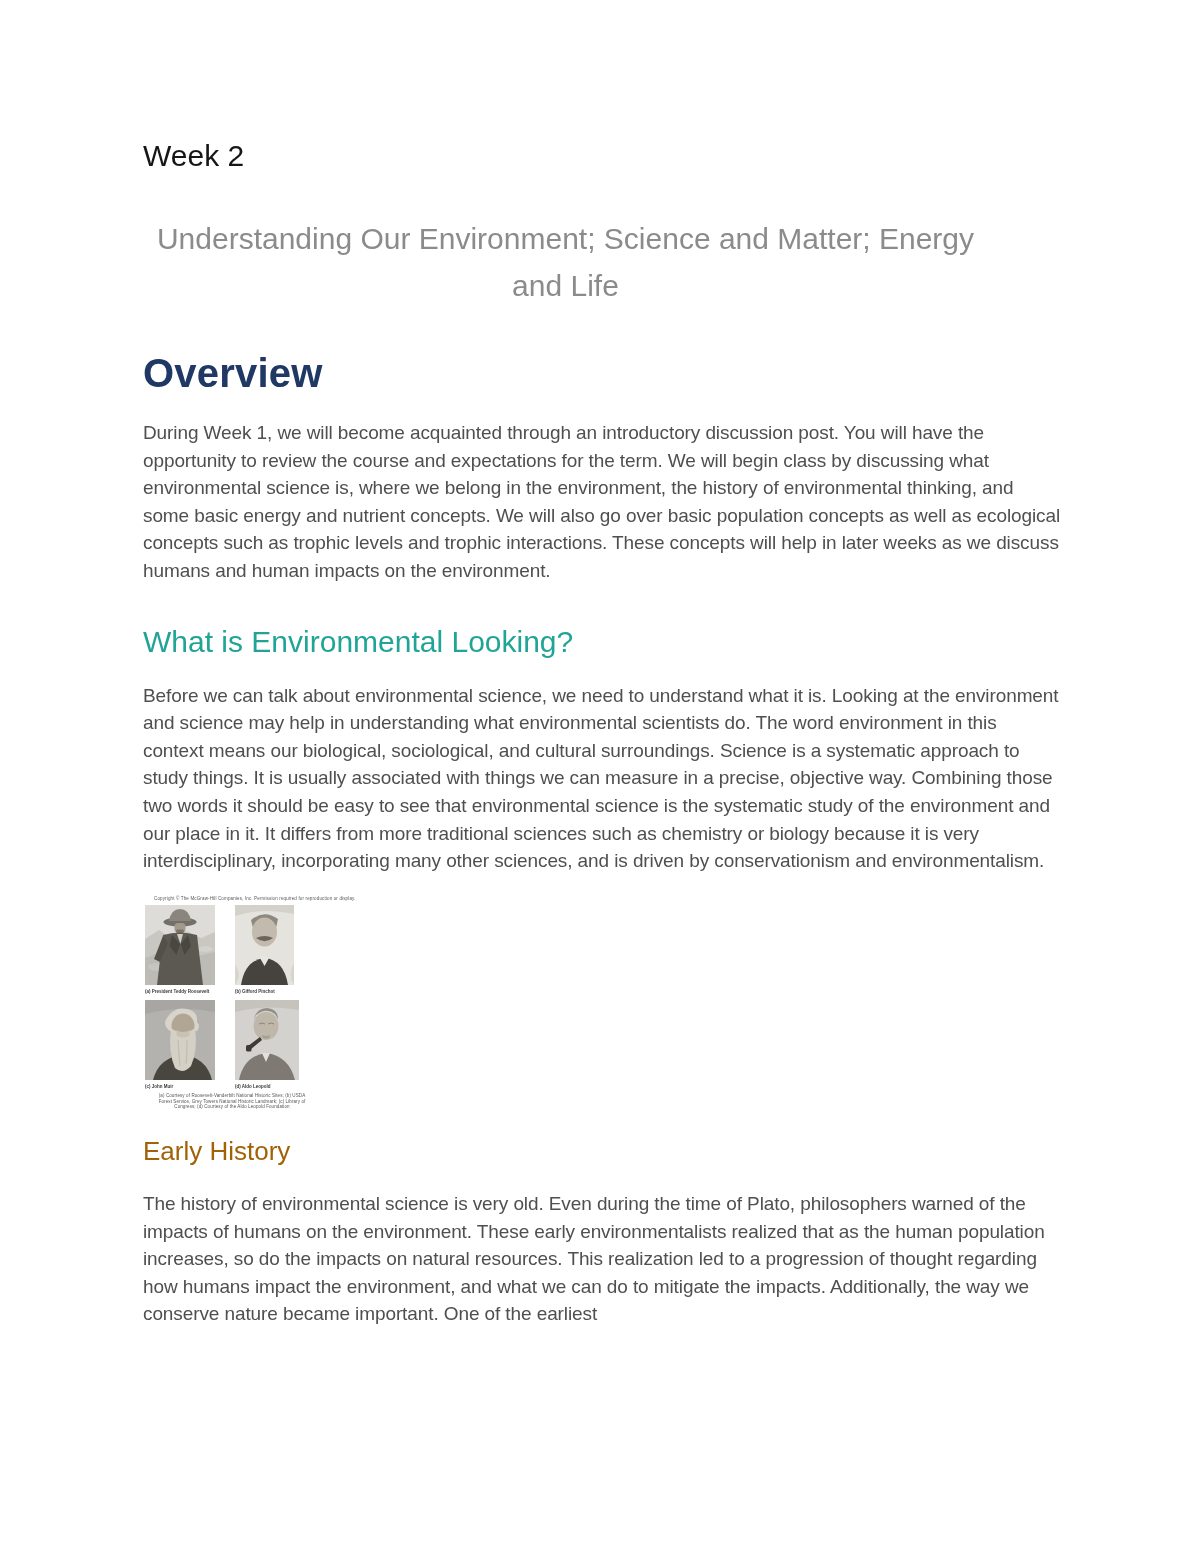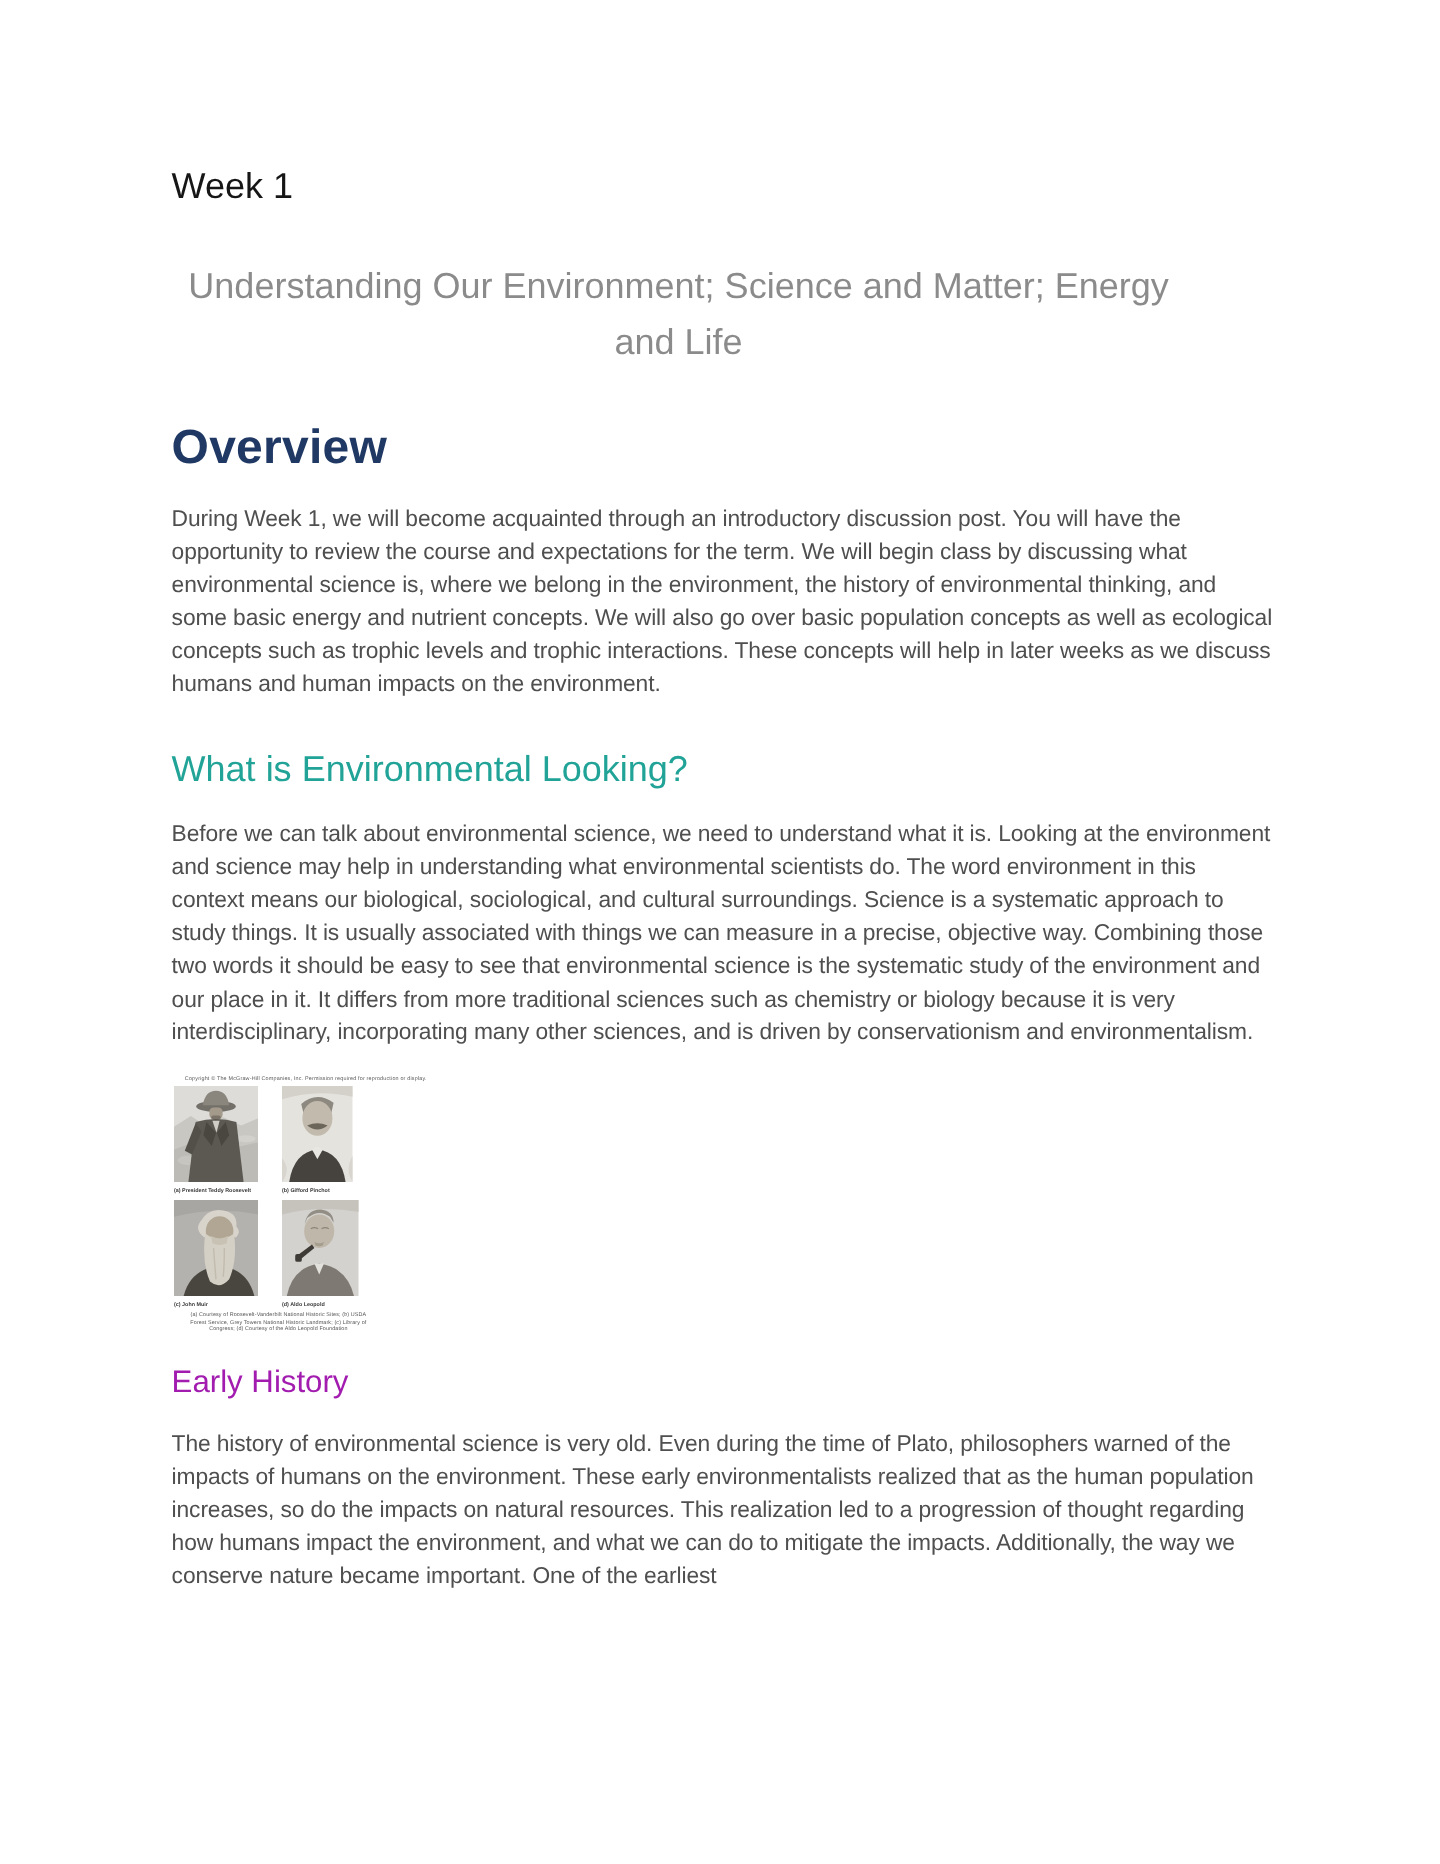--- a/index.html
+++ b/index.html
@@ -40,21 +40,21 @@
   }
   .h-teal {
     font-size: 30px;
     font-weight: 400;
     color: #21a497;
     margin: 40px 0 0 0;
   }
   .h-teal-sm {
     font-size: 26px;
     font-weight: 400;
-    color: #a21caf;
+    color: #a16207;
     margin: 26px 0 0 0;
   }
   .body-p {
     font-size: 19px;
     line-height: 27.6px;
     color: #4f4f4f;
     margin: 23px 0 0 0;
     width: 918px;
     letter-spacing: -0.1px;
   }
@@ -102,21 +102,21 @@
     line-height: 5.8px;
     color: #565656;
     letter-spacing: 0.1px;
   }
 </style>
 </head>
 <body>
 
 <div class="page">
 
-  <h1 class="week-title">Week 1</h1>
+  <h1 class="week-title">Week 2</h1>
 
   <h2 class="course-subtitle">Understanding Our Environment; Science and Matter; Energy and Life</h2>
 
   <h2 class="h-navy">Overview</h2>
   <p class="body-p">During Week 1, we will become acquainted through an introductory discussion post. You will have the opportunity to review the course and expectations for the term. We will begin class by discussing what environmental science is, where we belong in the environment, the history of environmental thinking, and some basic energy and nutrient concepts. We will also go over basic population concepts as well as ecological concepts such as trophic levels and trophic interactions. These concepts will help in later weeks as we discuss humans and human impacts on the environment.</p>
 
 
   <h3 class="h-teal">What is Environmental Looking?</h3>
   <p class="body-p">Before we can talk about environmental science, we need to understand what it is. Looking at the environment and science may help in understanding what environmental scientists do. The word environment in this context means our biological, sociological, and cultural surroundings. Science is a systematic approach to study things. It is usually associated with things we can measure in a precise, objective way. Combining those two words it should be easy to see that environmental science is the systematic study of the environment and our place in it. It differs from more traditional sciences such as chemistry or biology because it is very interdisciplinary, incorporating many other sciences, and is driven by conservationism and environmentalism.</p>
 

